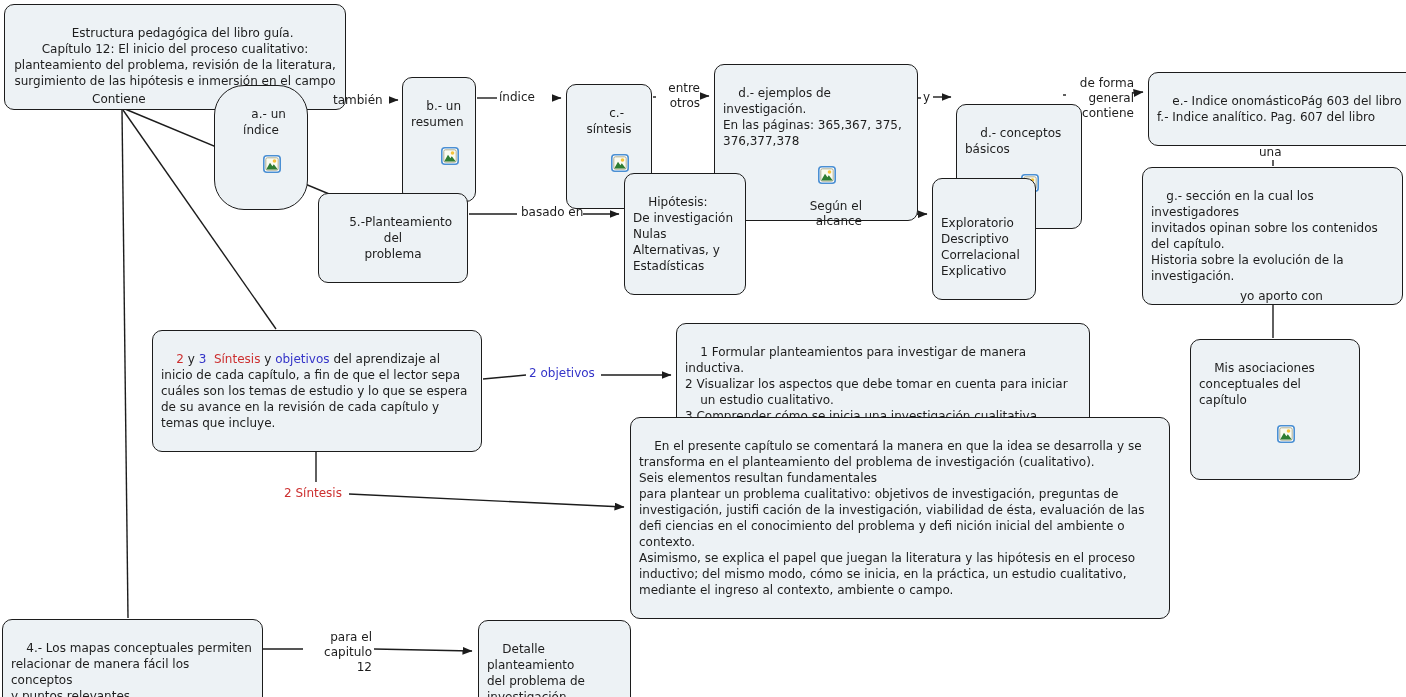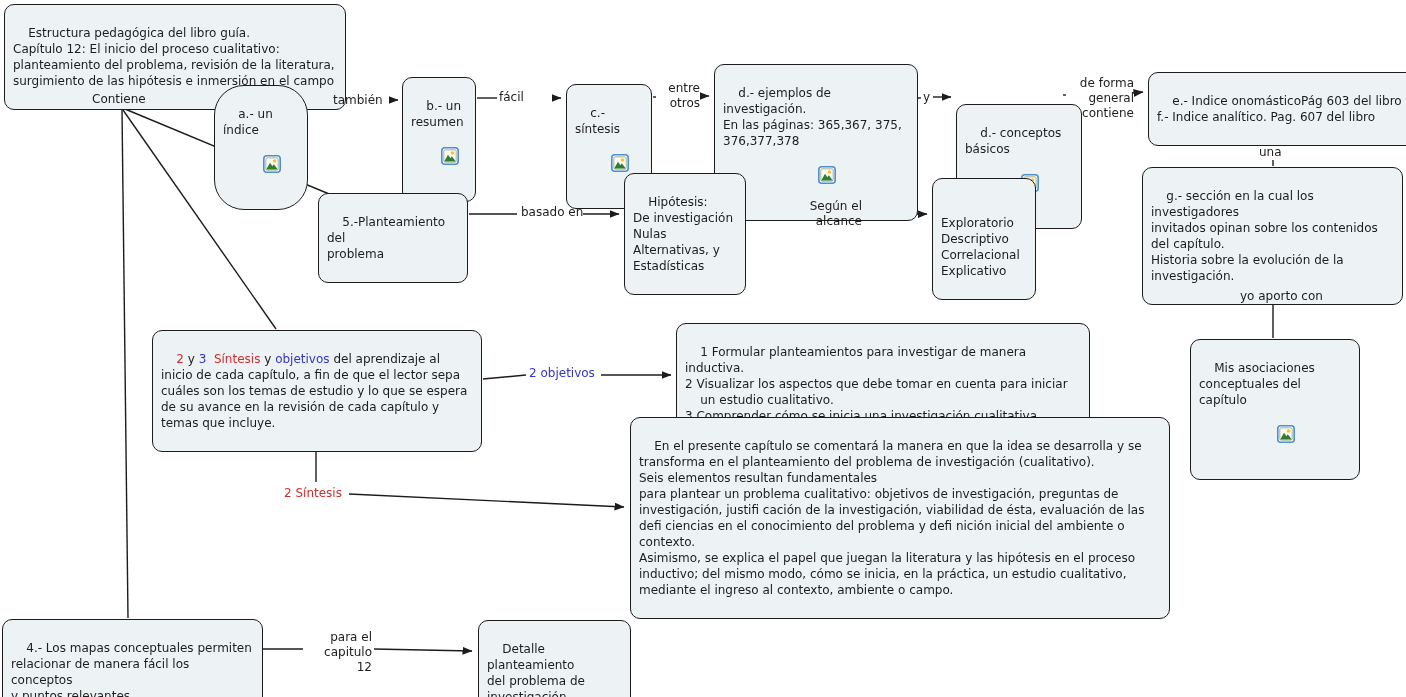--- a/index.html
+++ b/index.html
@@ -11,21 +11,21 @@
   .canvas{position:relative;width:1406px;height:697px;background:#fff;overflow:hidden;}
   svg.lines{position:absolute;left:0;top:0;width:1406px;height:697px;}
   svg.lines line{stroke:var(--line);stroke-width:1.4;}
   svg.lines .arrhead{fill:var(--line);}
   .cm-box{
     position:absolute;background:var(--box-fill);
     border:1.6px solid var(--box-border);border-radius:10px;
     padding:4px 8px;font-size:12px;line-height:16px;
     white-space:pre-wrap;box-sizing:border-box;
   }
-  .cm-box.center{text-align:left;}
+  .cm-box.center{text-align:center;}
   .icon-row{display:flex;justify-content:center;margin-top:1px;line-height:0;}
   .cm-label{
     position:absolute;font-size:12px;line-height:15px;
     white-space:pre-wrap;color:var(--text);
   }
   .cm-label.center{text-align:right;}
   .lbl-blue{color:var(--blue);}
   .lbl-red{color:var(--red);}
   .seg-red{color:var(--red);}
   .seg-blue{color:var(--blue);}
@@ -218,21 +218,21 @@
 
   <div class="cm-box" style="left:478px;top:620px;width:153px;">
     <span>Detalle planteamiento
 del problema de
 investigación.</span>
     
   </div>
 
   <div class="cm-label" style="left:92px;top:92px;">Contiene</div>
   <div class="cm-label" style="left:333px;top:93px;">también</div>
-  <div class="cm-label" style="left:499px;top:90px;">fácil</div>
+  <div class="cm-label" style="left:499px;top:90px;">índice</div>
   <div class="cm-label center" style="left:654px;top:81px;width:46px;">entre
 otros</div>
   <div class="cm-label" style="left:923px;top:90px;">y</div>
   <div class="cm-label center" style="left:1062px;top:76px;width:72px;">de forma
 general
 contiene</div>
   <div class="cm-label" style="left:1259px;top:145px;">una</div>
   <div class="cm-label" style="left:1240px;top:289px;">yo aporto con</div>
   <div class="cm-label" style="left:521px;top:205px;">basado en</div>
   <div class="cm-label center" style="left:800px;top:199px;width:62px;">Según el

